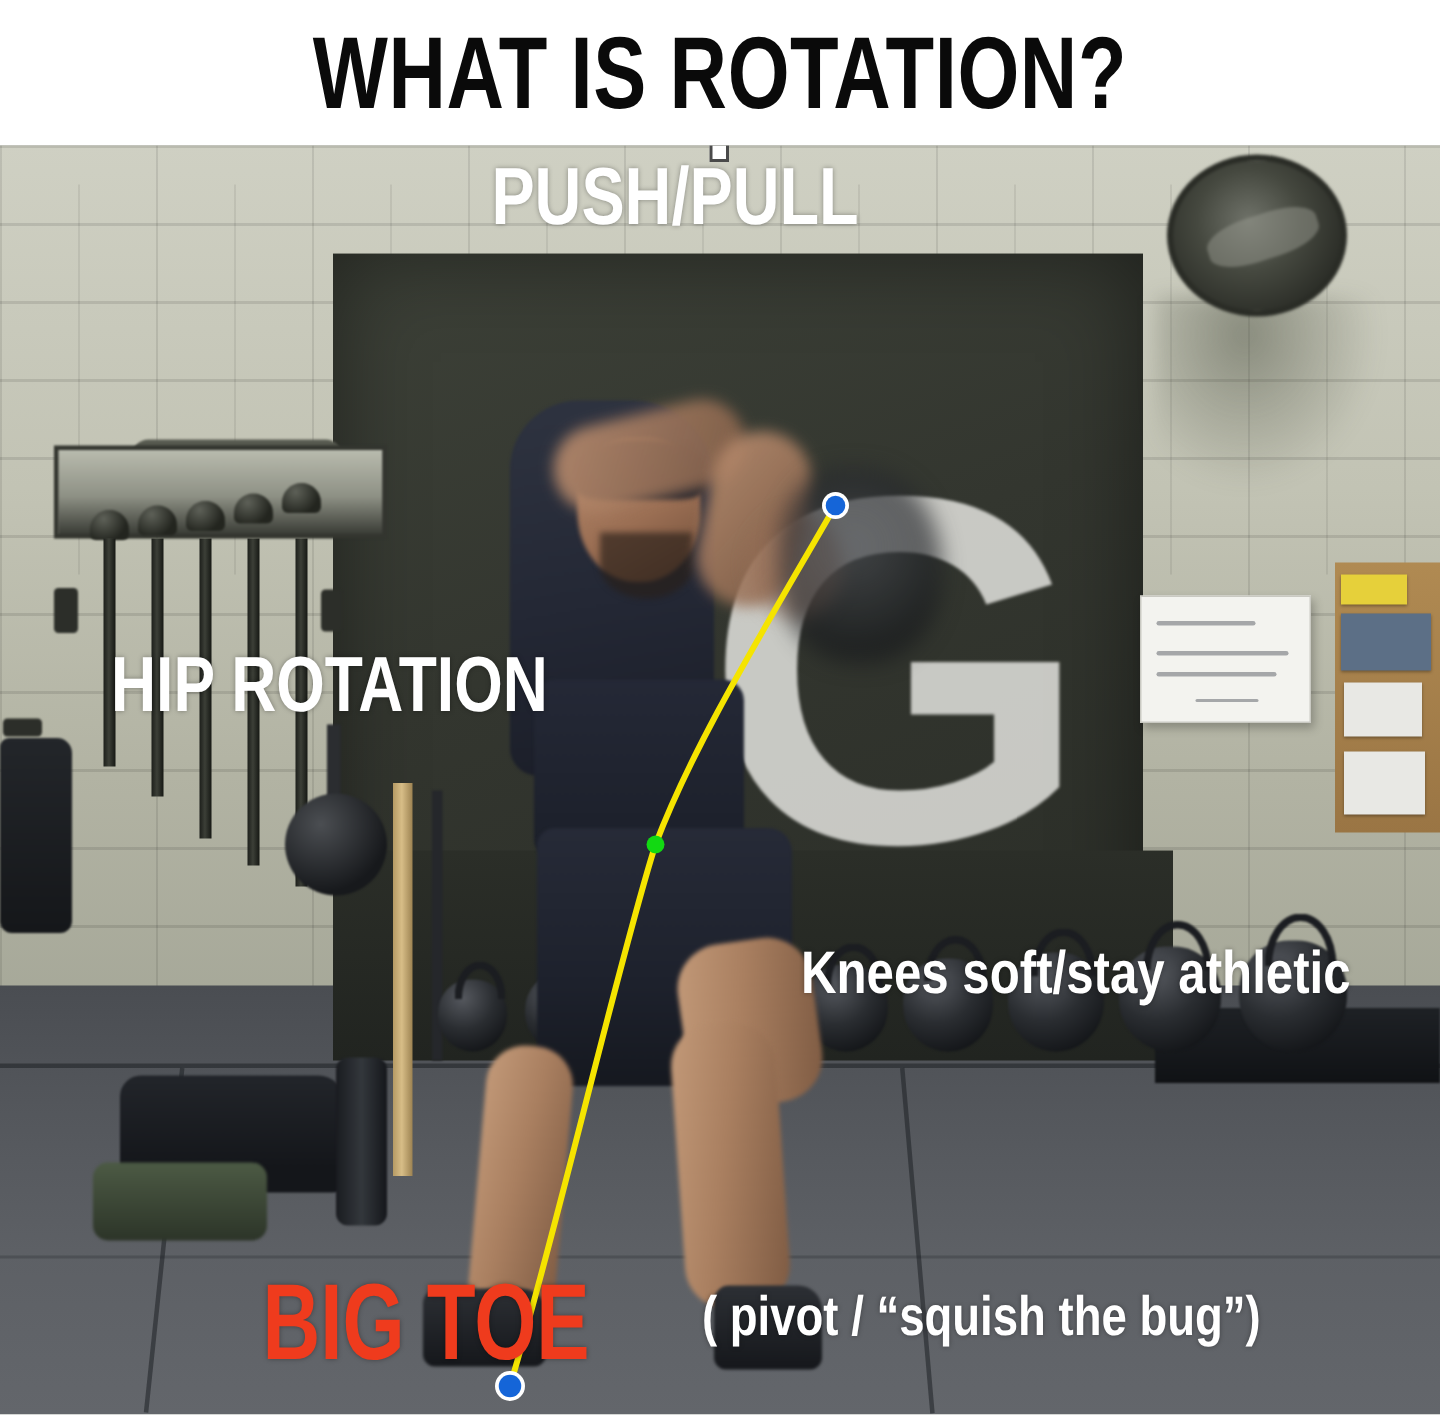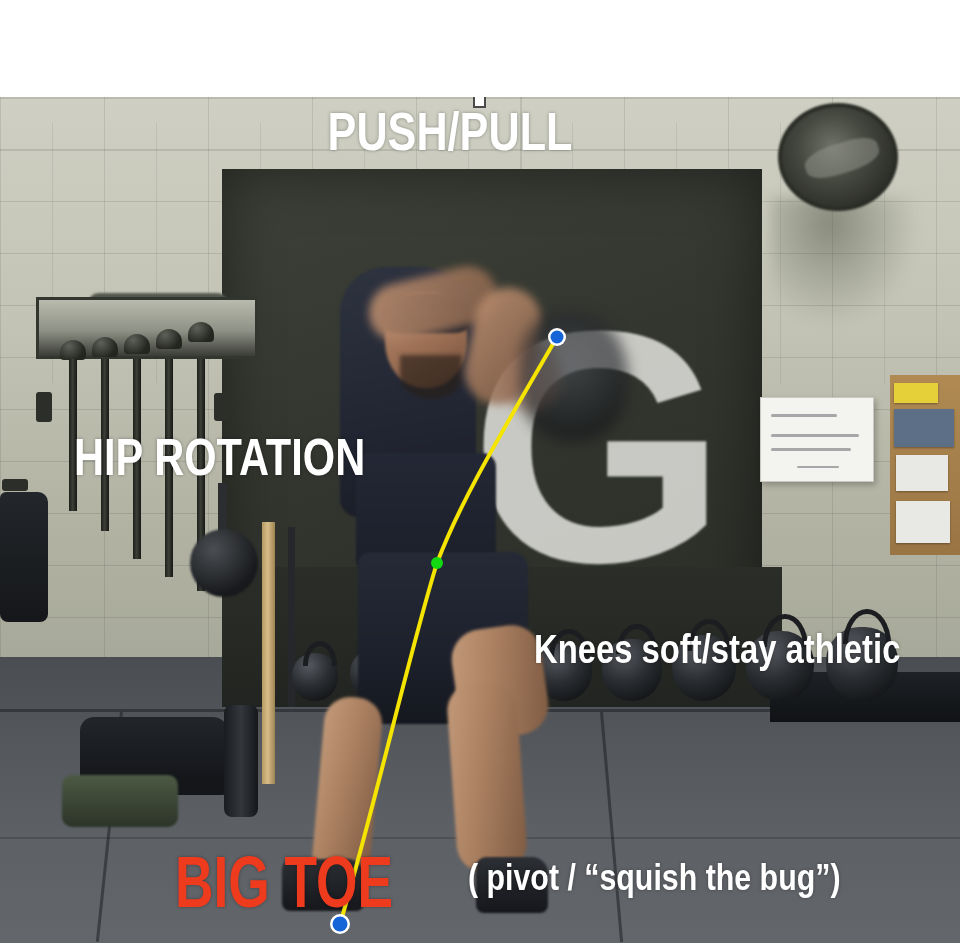--- a/index.html
+++ b/index.html
@@ -402,20 +402,23 @@
     border: 2px solid #4a4a4a;
   }
 
   svg.line-layer { position: absolute; left: 0; top: 0; width: 960px; height: 846px; }
 </style>
 </head>
 <body>
 
 <div id="page">
 
+  <div class="title-bar">
+    <div class="title-text">WHAT IS ROTATION?</div>
+  </div>
 
   <div class="photo">
 
     <div class="wall"></div>
     <div class="wall offset"></div>
     <div class="floor"></div>
     <div class="floor-seam" style="left:0;top:612px;width:960px;height:3px;"></div>
     <div class="floor-seam" style="left:120px;top:615px;width:3px;height:231px;transform:rotate(6deg);transform-origin:top center;"></div>
     <div class="floor-seam" style="left:600px;top:615px;width:3px;height:231px;transform:rotate(-5deg);transform-origin:top center;"></div>
     <div class="floor-seam" style="left:0;top:740px;width:960px;height:2px;opacity:.45;"></div>

